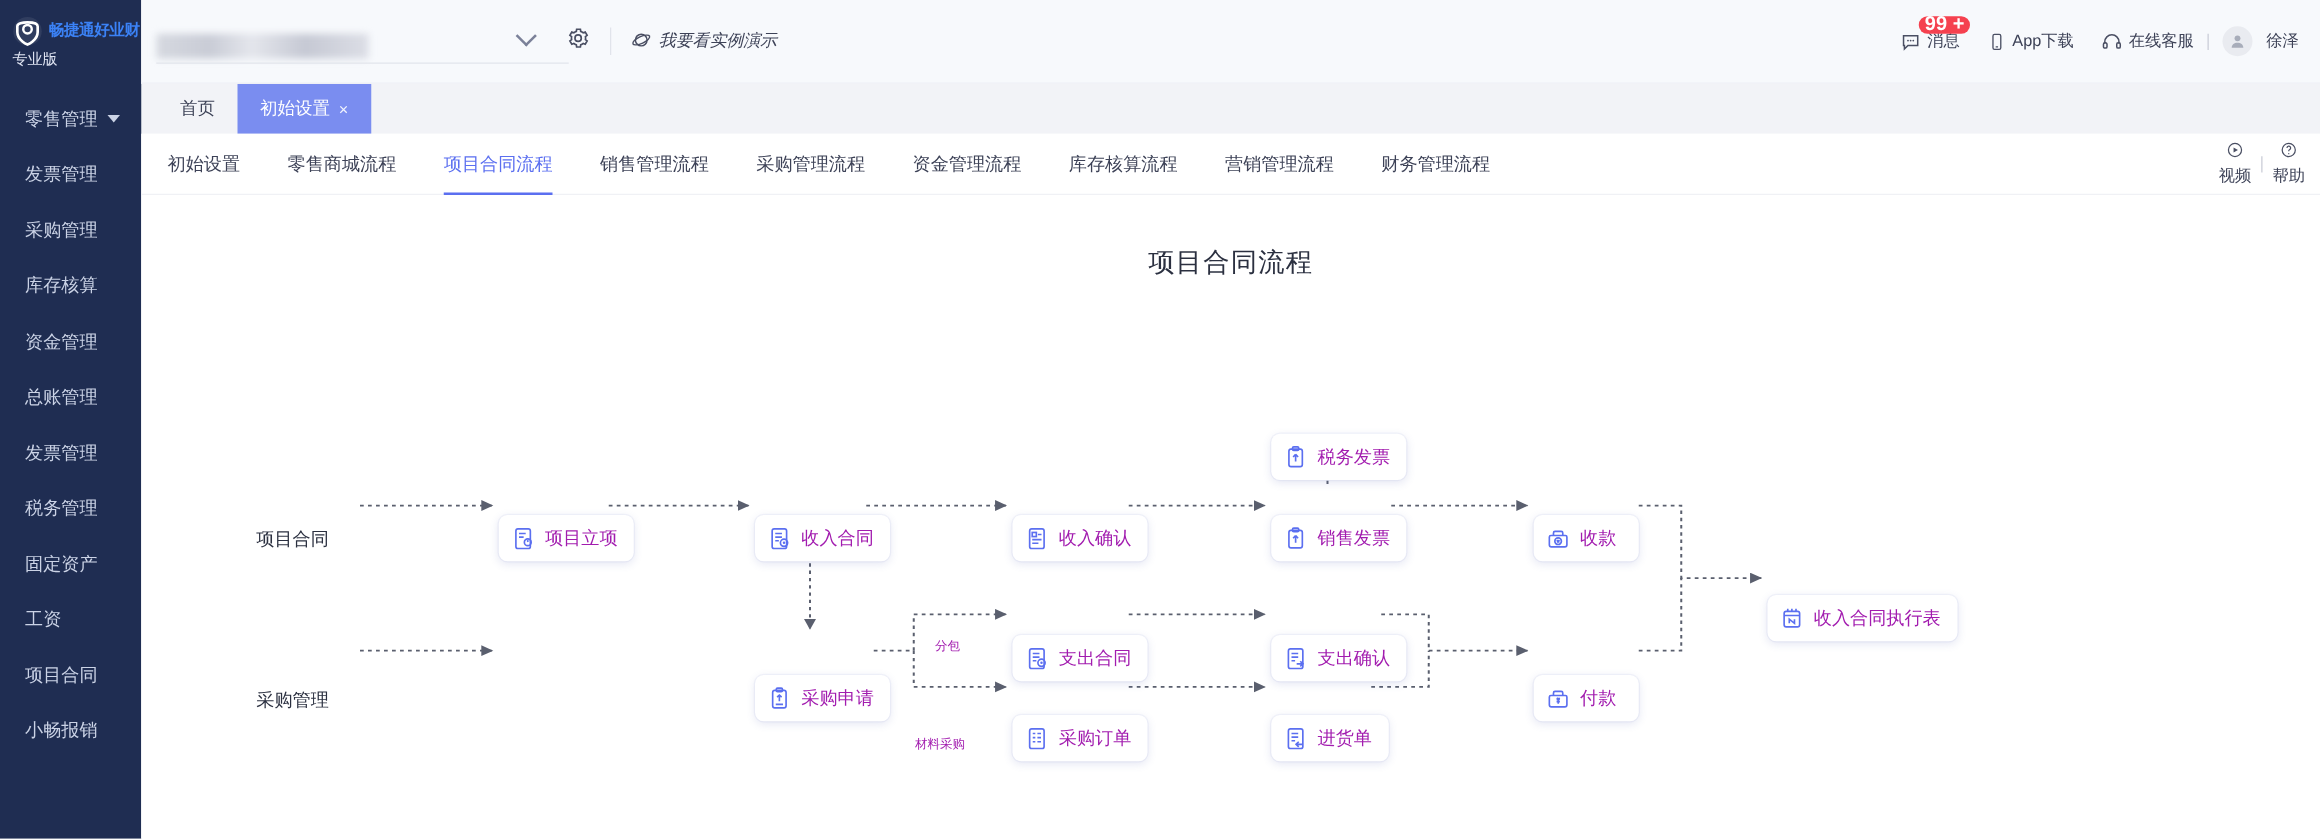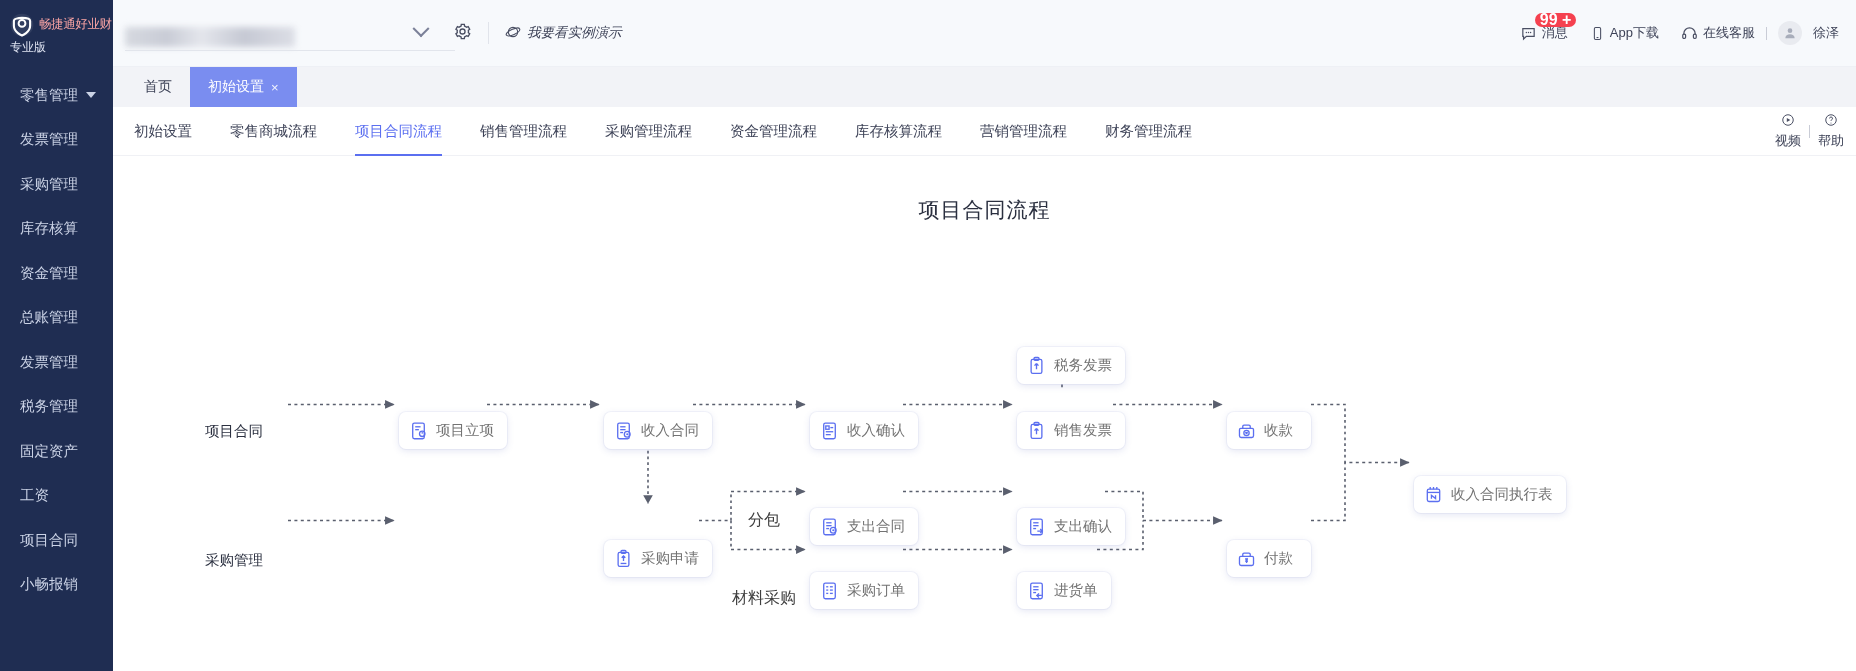--- a/index.html
+++ b/index.html
@@ -21,22 +21,22 @@
   }
   .brand {
     height: 67px; width: 113px;
     display: flex; flex-direction: column;
     justify-content: center; padding-left: 9px;
     position: relative;
   }
   .brand-row { display: flex; align-items: center; gap: 4px; }
   .brand-logo { width: 26px; height: 26px; flex: 0 0 26px; }
   .brand-name {
-    color: #fca5a5; font-size: 12.5px; letter-spacing: -0.4px;
-    white-space: nowrap; font-weight: 400;
+    color: #3b82f6; font-size: 12.5px; letter-spacing: -0.4px;
+    white-space: nowrap; font-weight: 700;
   }
   .brand-sub {
     color: #dfe4f2; font-size: 12px; margin-top: 1px; padding-left: 1px;
     font-weight: 500;
   }
   .side-menu { padding-top: 6px; }
   .side-item {
     height: 44.5px;
     display: flex; align-items: center;
     padding-left: 20px;
@@ -158,28 +158,28 @@
   svg.wires { position: absolute; left: 0; top: 0; width: 100%; height: 100%; pointer-events: none; }
 
   .node {
     position: absolute; height: 37px;
     background: #fff; border-radius: 7px;
     box-shadow: 0 2px 7px rgba(90,100,180,0.16), 0 0 0 1px rgba(120,130,200,0.07);
     display: flex; align-items: center; gap: 8px;
     padding: 0 13px 0 10px; cursor: pointer;
     white-space: nowrap;
   }
-  .node span.lbl { font-size: 14.5px; color: #737373; }
+  .node span.lbl { font-size: 14.5px; color: #a21caf; }
   .node .nic { width: 19px; height: 19px; flex: 0 0 19px; display: block; }
 
   .rowlabel {
     position: absolute; font-size: 14.5px; color: #2b3040; white-space: nowrap;
   }
   .edgelabel {
-    position: absolute; font-size: 16px; color: #404040; white-space: nowrap;
+    position: absolute; font-size: 10px; color: #a21caf; white-space: nowrap;
   }
 </style>
 </head>
 <body>
 
 <div id="app">
 
   <div class="sidebar">
     <div class="brand">
       <div class="brand-row">

